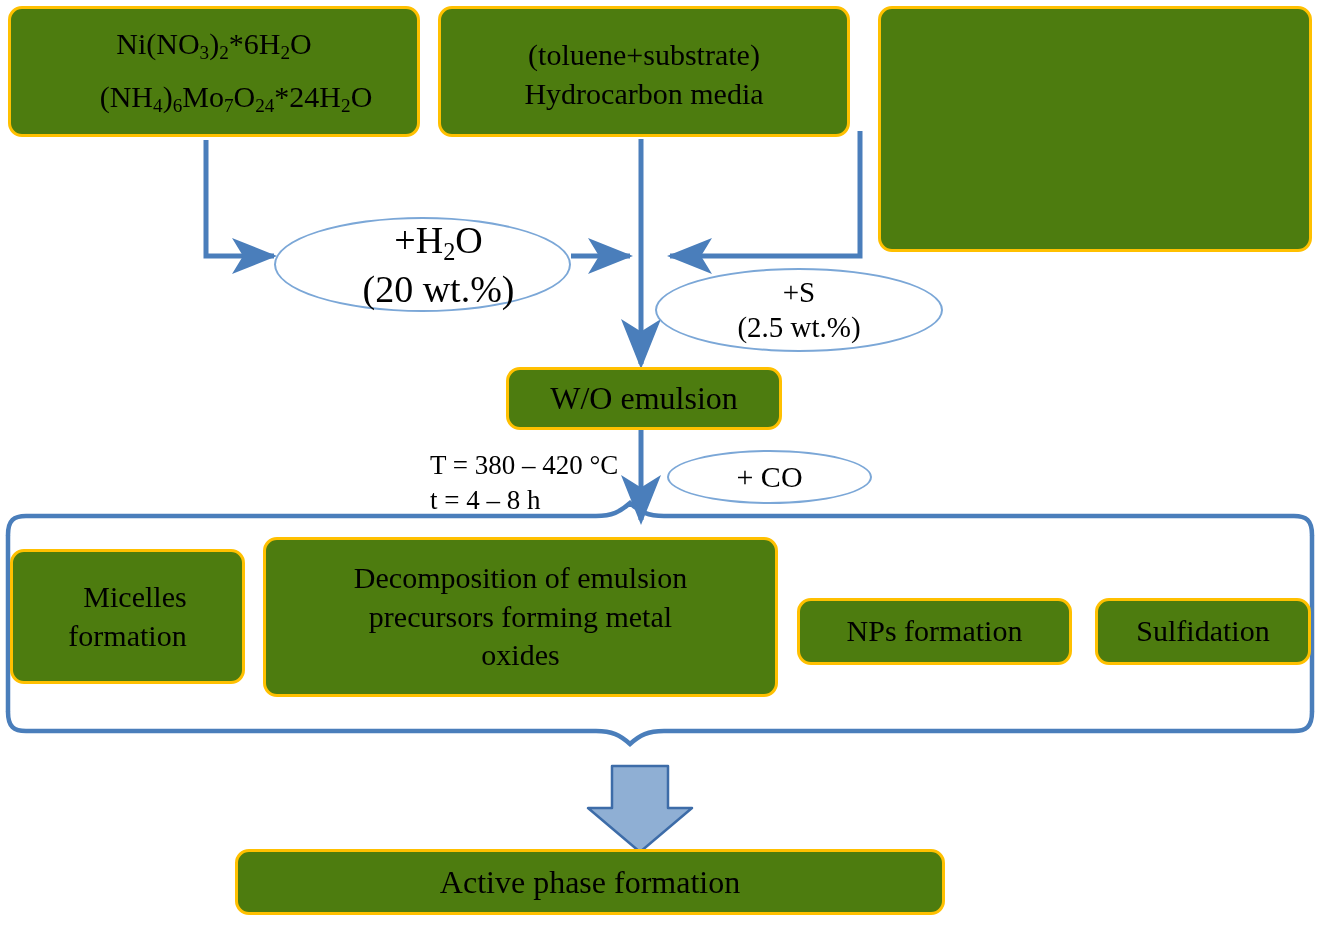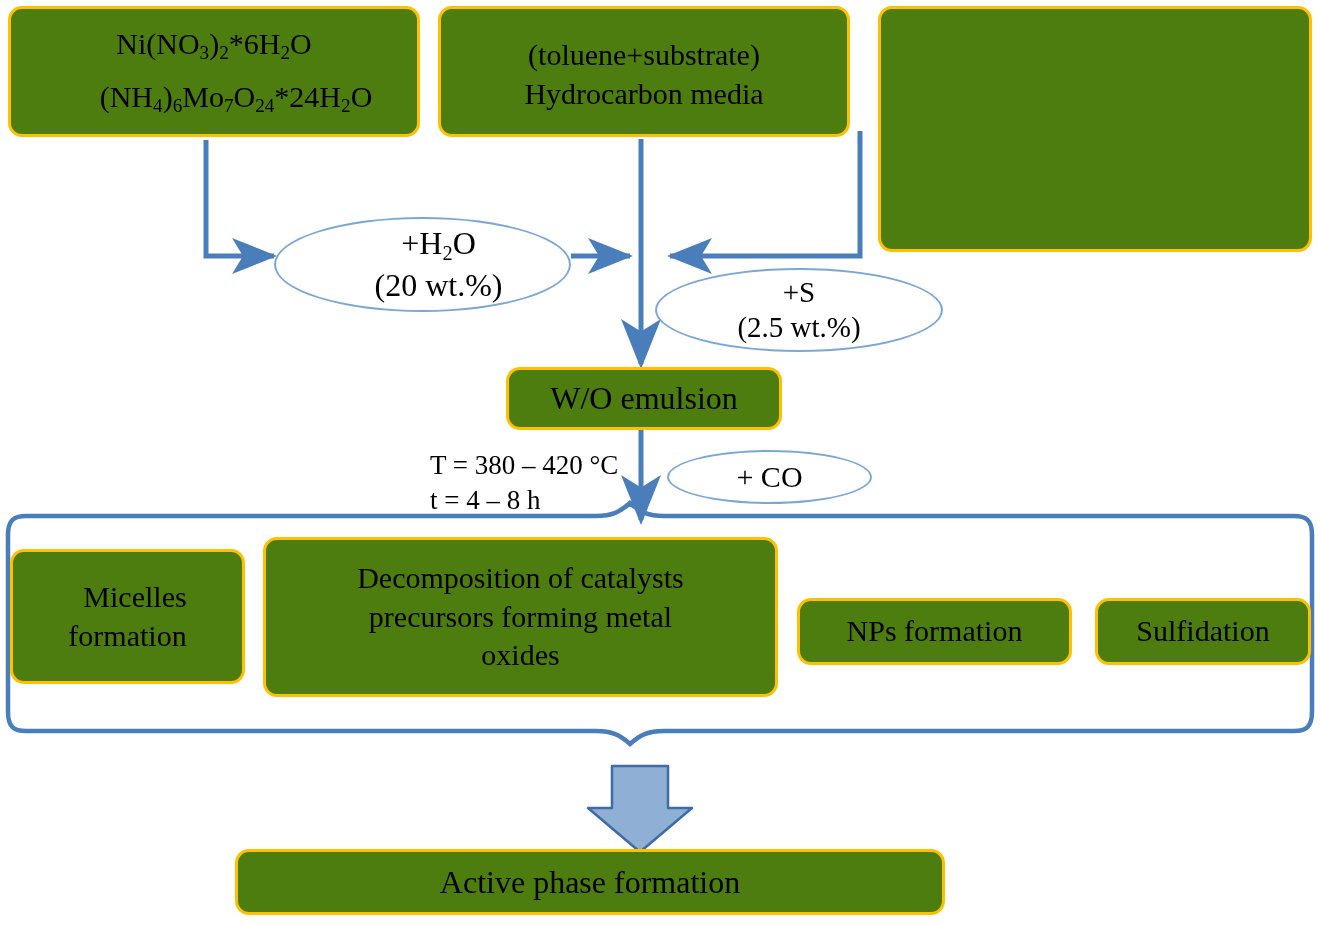--- a/index.html
+++ b/index.html
@@ -108,21 +108,21 @@
     </div>
   </div>
 
   <div class="box" style="left:878px;top:6px;width:434px;height:246px;display:block;">
     
     
     
   </div>
 
   <div class="ell" style="left:274px;top:217px;width:297px;height:95px;">
-    <div style="font-size:32px;margin-left:32px;">
+    <div style="font-size:38px;margin-left:32px;">
       <div class="nowrap">+H<sub>2</sub>O</div>
       <div class="nowrap">(20 wt.%)</div>
     </div>
   </div>
 
   <div class="ell" style="left:655px;top:268px;width:288px;height:84px;">
     <div style="font-size:29px;">
       <div>+S</div>
       <div>(2.5 wt.%)</div>
     </div>
@@ -143,21 +143,21 @@
 
   <div class="box" style="left:10px;top:549px;width:235px;height:135px;text-align:right;">
     <div class="f30">
       <div>Micelles</div>
       <div>formation</div>
     </div>
   </div>
 
   <div class="box" style="left:263px;top:537px;width:515px;height:160px;">
     <div class="f30">
-      <div>Decomposition of catalysts</div>
+      <div>Decomposition of emulsion</div>
       <div>precursors forming metal</div>
       <div>oxides</div>
     </div>
   </div>
 
   <div class="box" style="left:797px;top:598px;width:275px;height:67px;">
     <span class="f30">NPs formation</span>
   </div>
 
   <div class="box" style="left:1095px;top:598px;width:216px;height:67px;justify-content:center;">

